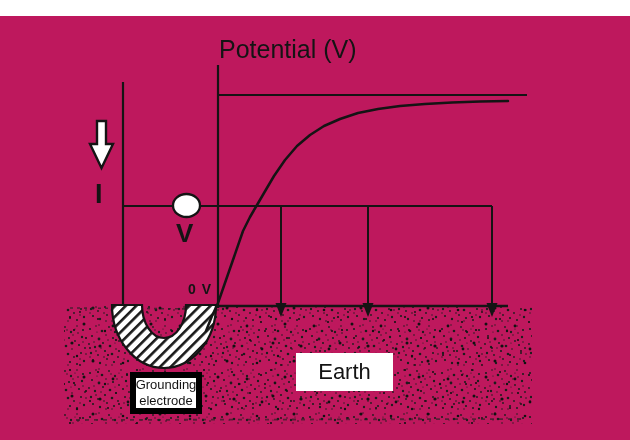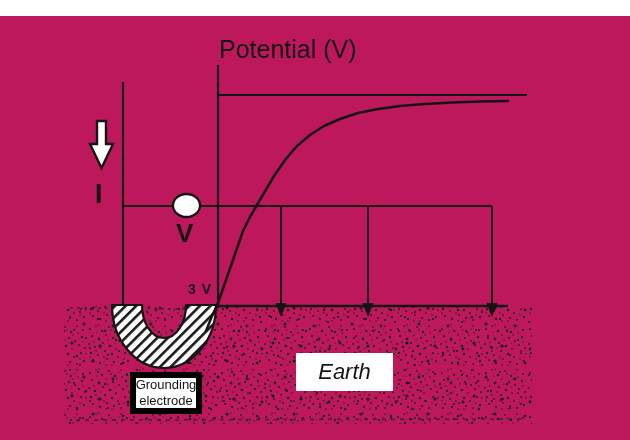--- a/index.html
+++ b/index.html
@@ -9,21 +9,21 @@
   }
   .stage svg{position:absolute;left:0;top:0;}
   .lbl{position:absolute;white-space:nowrap;color:#141414;}
   .lbl-title{left:219px;top:19px;font-size:25px;}
   .lbl-gpr{left:150px;top:64px;width:60px;text-align:right;font-size:25px;}
   .lbl-current{left:95px;top:163px;font-size:27px;font-weight:700;}
   .lbl-volt{left:176px;top:202px;font-size:26px;font-weight:700;}
   .lbl-zerov{left:188px;top:265px;font-size:14px;font-weight:700;letter-spacing:1px;}
   .earth-patch{
     position:absolute;left:296px;top:337px;width:97px;height:38px;background:#ffffff;
-    display:flex;align-items:center;justify-content:center;font-size:22px;font-style:italic;
+    display:flex;align-items:center;justify-content:center;font-size:22px;
   }
   .electrode-box{
     position:absolute;left:130px;top:356px;width:72px;height:42px;background:#ffffff;
     border:6px solid #000000;box-sizing:border-box;
     display:flex;flex-direction:column;align-items:center;justify-content:center;
     font-size:13px;line-height:1.25;text-align:center;
   }
 </style>
 </head>
 <body>
@@ -149,21 +149,21 @@
     <polyline fill="none" stroke="#141414" stroke-width="2.5" stroke-linecap="round" stroke-linejoin="round" points="206,315 212,300 218,287 226,264 234,241 243,215 250,201 257,189 264,177 274,160 285,144 297,130 310,119 324,110 340,103 358,97 378,93 400,90 425,88 452,86.5 480,85.5 508,85"></polyline>
 
     <ellipse cx="186.5" cy="189.5" rx="13.5" ry="11.5" fill="#ffffff" stroke="#141414" stroke-width="2.3"></ellipse>
 
     <polygon points="97,105 106,105 106,128 113,128 101.5,152 90,128 97,128" fill="#ffffff" stroke="#141414" stroke-width="2.4" stroke-linejoin="miter"></polygon>
   </svg>
 
   <div class="lbl lbl-title">Potential (V)</div>
   <div class="lbl lbl-current">I</div>
   <div class="lbl lbl-volt">V</div>
-  <div class="lbl lbl-zerov">3 V</div>
+  <div class="lbl lbl-zerov">0 V</div>
 
   <div class="earth-patch">
     <span>Earth</span>
   </div>
 
   <div class="electrode-box">
     <span>Grounding</span>
     <span>electrode</span>
   </div>
 

